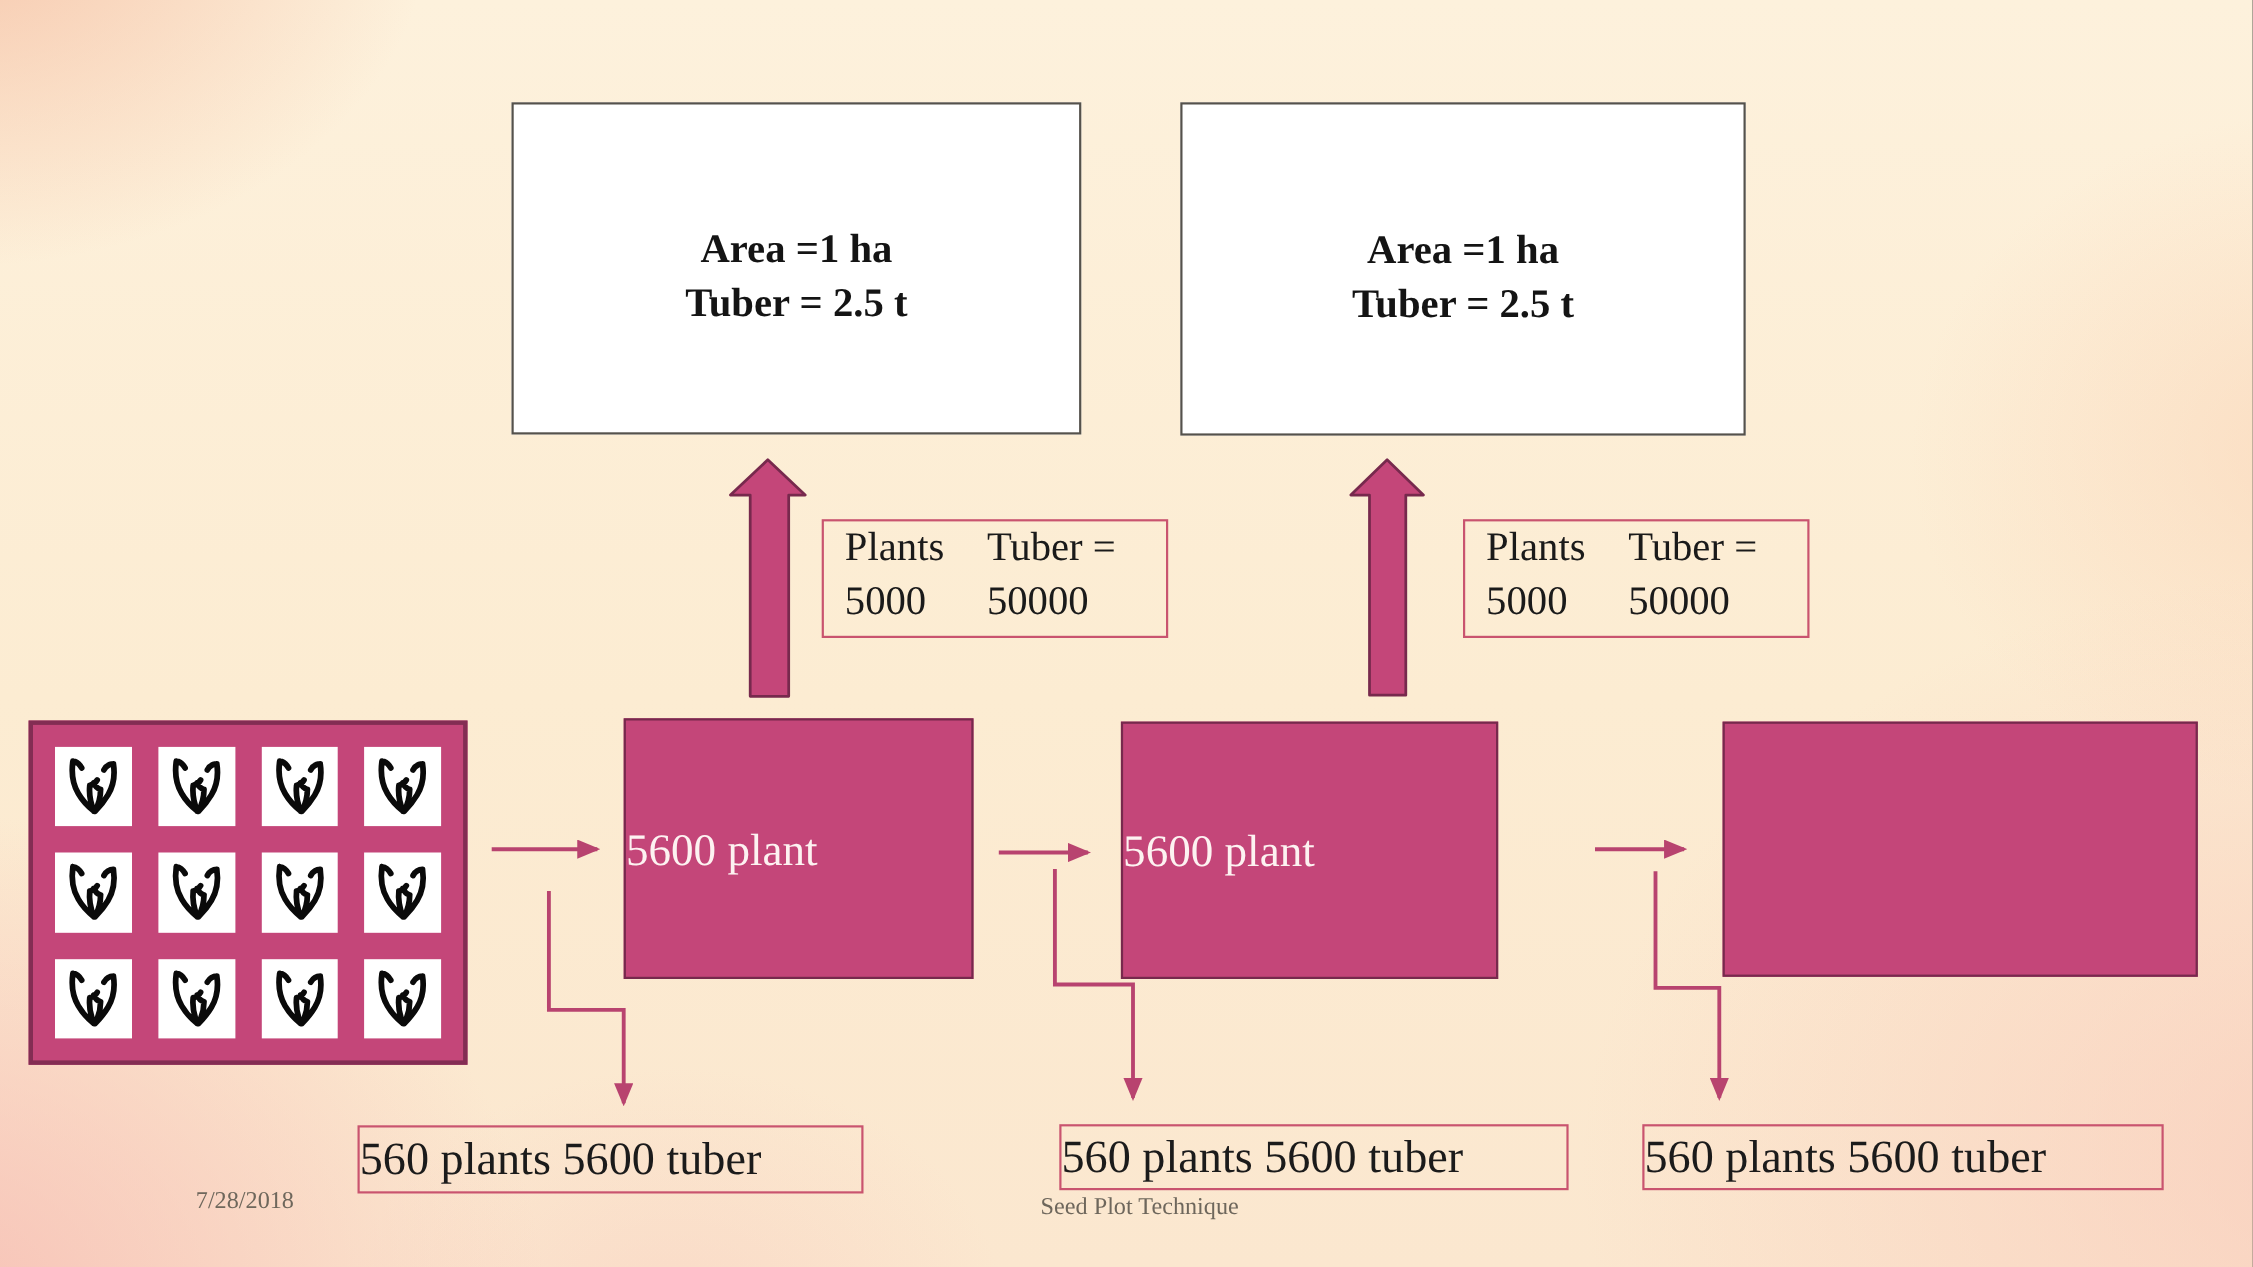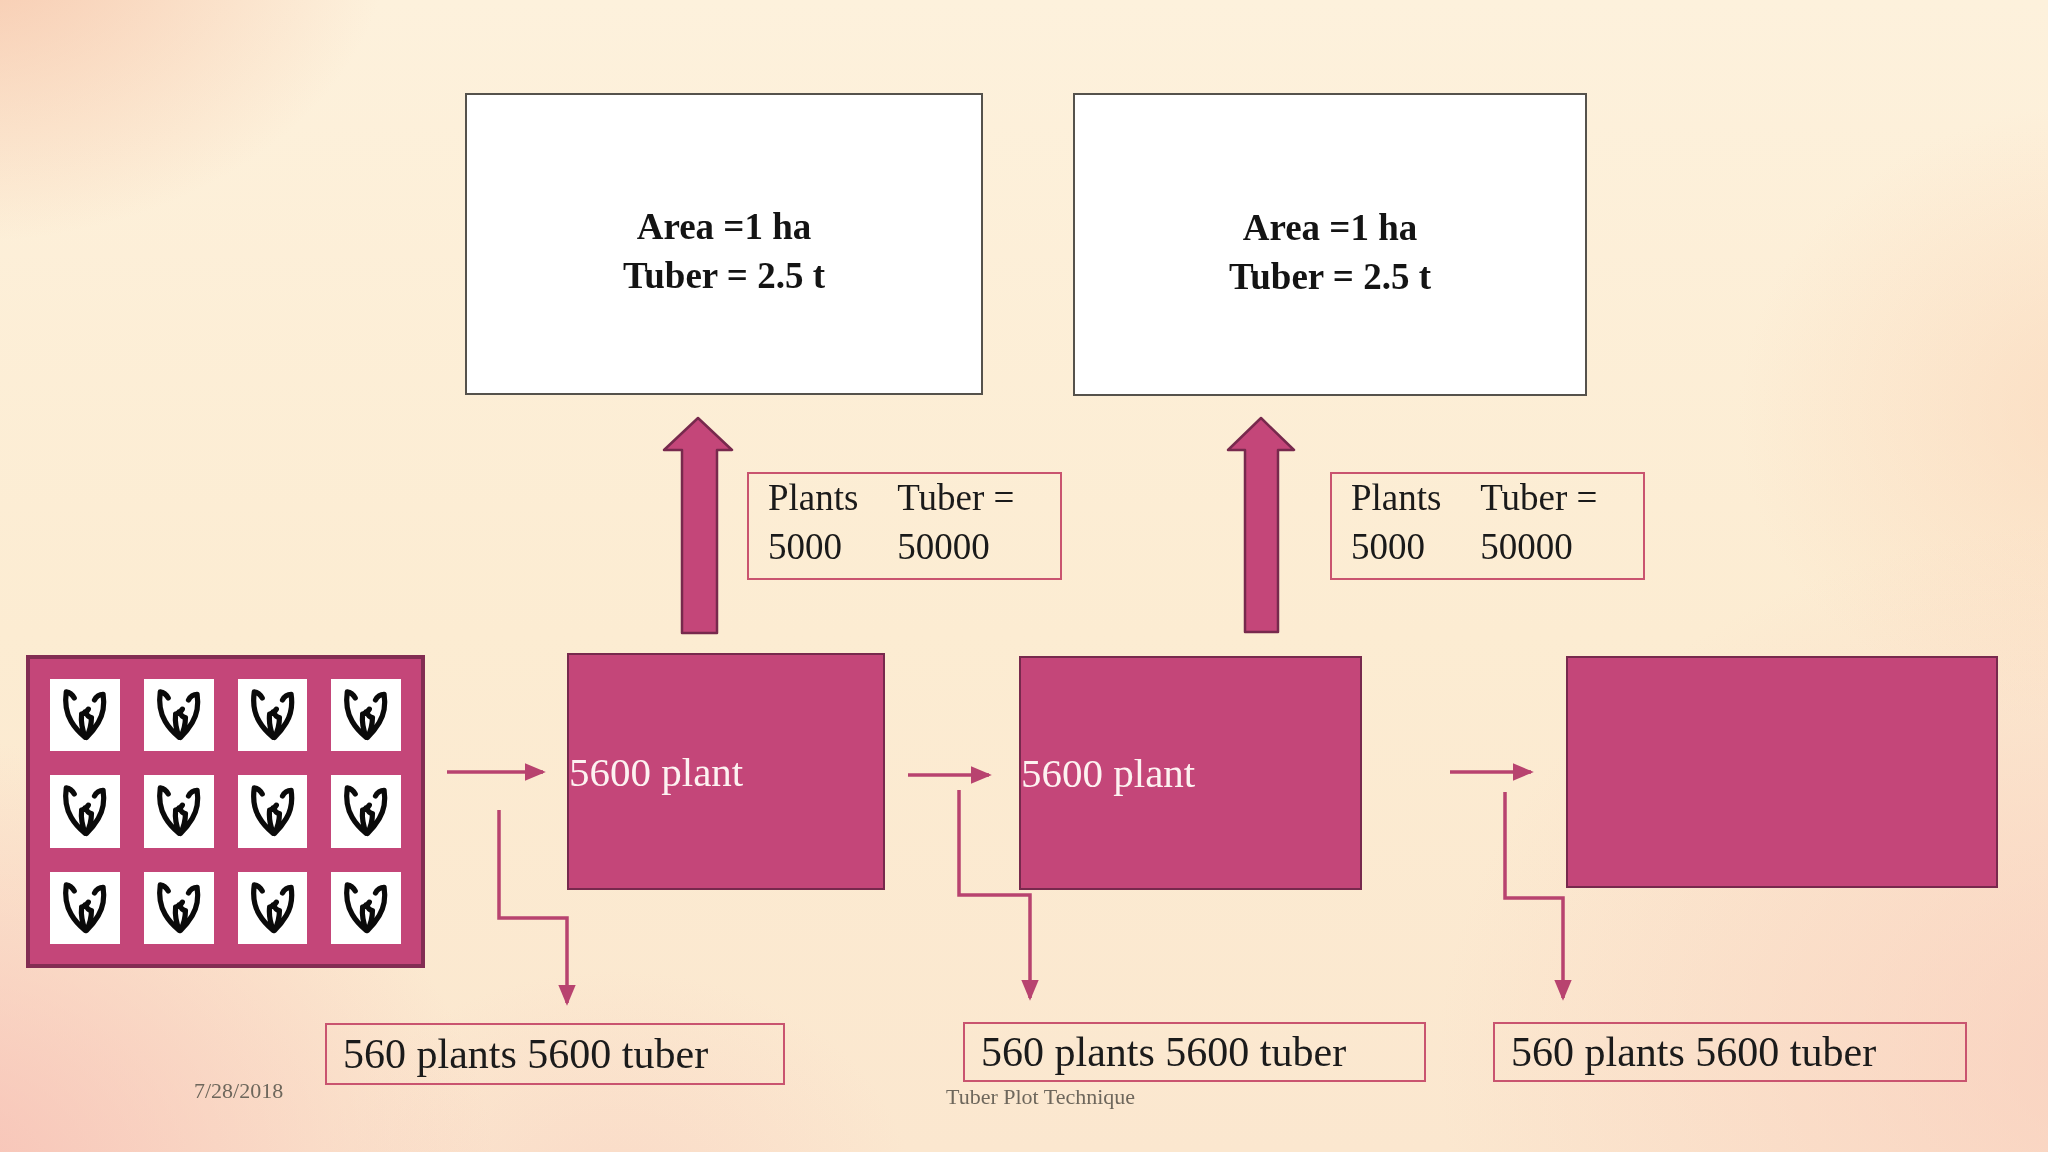--- a/index.html
+++ b/index.html
@@ -32,21 +32,21 @@
 
   .plant-box{
     background:var(--magenta-fill,#c44679);
     border:2.5px solid var(--magenta-border,#77294d);
     display:flex;align-items:center;justify-content:flex-start;
   }
   .plant-box .ln{font-size:41px;color:#fdf2f1;}
 
   .harvest-box{
     border:2px solid var(--light-box-border,#c9546f);
-    display:flex;align-items:center;padding-left:16px;background:transparent;
+    display:flex;align-items:center;background:transparent;
   }
   .harvest-box .ln{font-size:42px;color:#1b1b1b;white-space:nowrap;}
 
   .seed-grid{
     background:var(--magenta-fill,#c44679);
     border:4px solid #832d53;
     display:grid;gap:24px;padding:20px;
   }
   .seed-cell{background:#fff;display:flex;align-items:center;justify-content:center;}
   .seed-cell svg{width:88%;height:92%;}
@@ -249,22 +249,22 @@
   <div class="abs harvest-box" style="left:325px;top:1023px;width:460px;height:62px;">
     <div class="ln">560 plants 5600 tuber</div>
   </div>
   <div class="abs harvest-box" style="left:963px;top:1022px;width:463px;height:60px;">
     <div class="ln">560 plants 5600 tuber</div>
   </div>
   <div class="abs harvest-box" style="left:1493px;top:1022px;width:474px;height:60px;">
     <div class="ln">560 plants 5600 tuber</div>
   </div>
 
-  <div class="abs footer-text" style="left:194px;top:1078px;">7/28/2018</div>
-  <div class="abs footer-text" style="left:946px;top:1084px;">Tuber Plot Technique</div>
+  <div class="abs footer-text" style="left:178px;top:1078px;">7/28/2018</div>
+  <div class="abs footer-text" style="left:946px;top:1084px;">Seed Plot Technique</div>
 
   <svg class="connectors" width="2048" height="1152" viewBox="0 0 2048 1152">
     <defs>
       <marker id="ah" markerWidth="6" markerHeight="5" refX="5.2" refY="2.5" orient="auto">
         <path d="M0 0 L6 2.5 L0 5 Z" fill="#b8436f"></path>
       </marker>
     </defs>
 
     <polygon points="698,418 732,450 717,450 717,633 682,633 682,450 664,450" fill="#c44679" stroke="#77294d" stroke-width="2.5" stroke-linejoin="round"></polygon>
     <polygon points="1261,418 1294,450 1278,450 1278,632 1245,632 1245,450 1228,450" fill="#c44679" stroke="#77294d" stroke-width="2.5" stroke-linejoin="round"></polygon>

